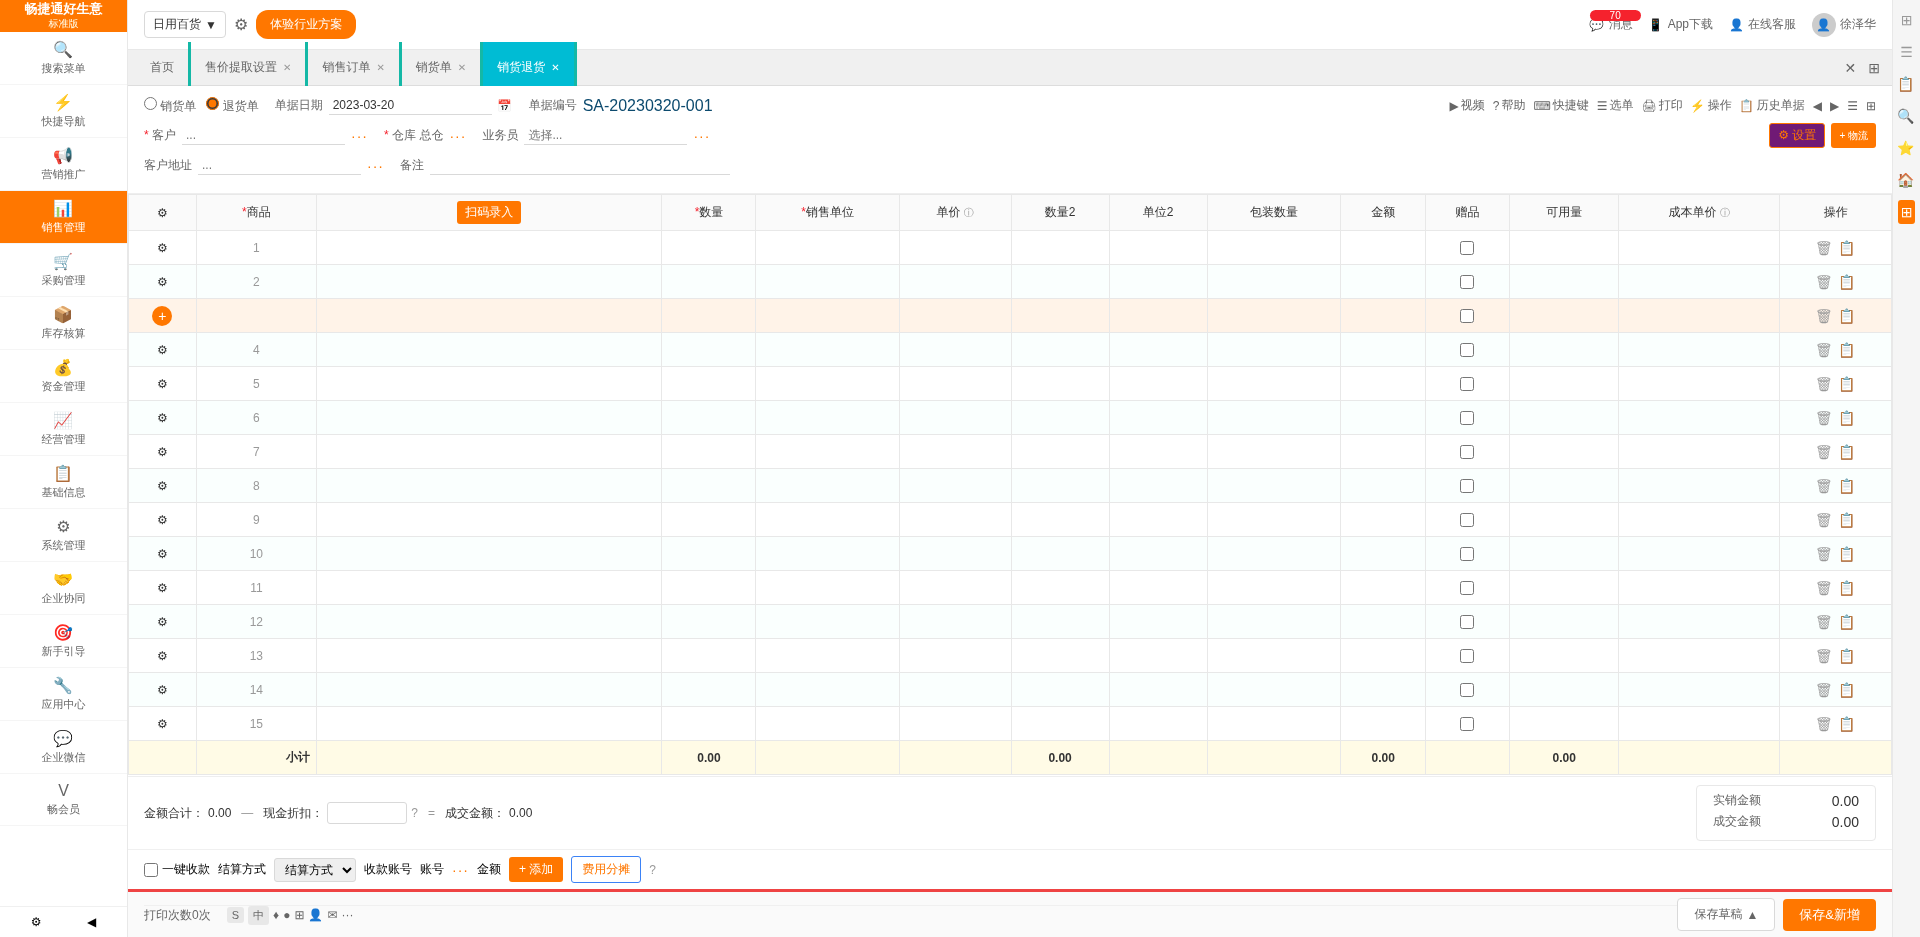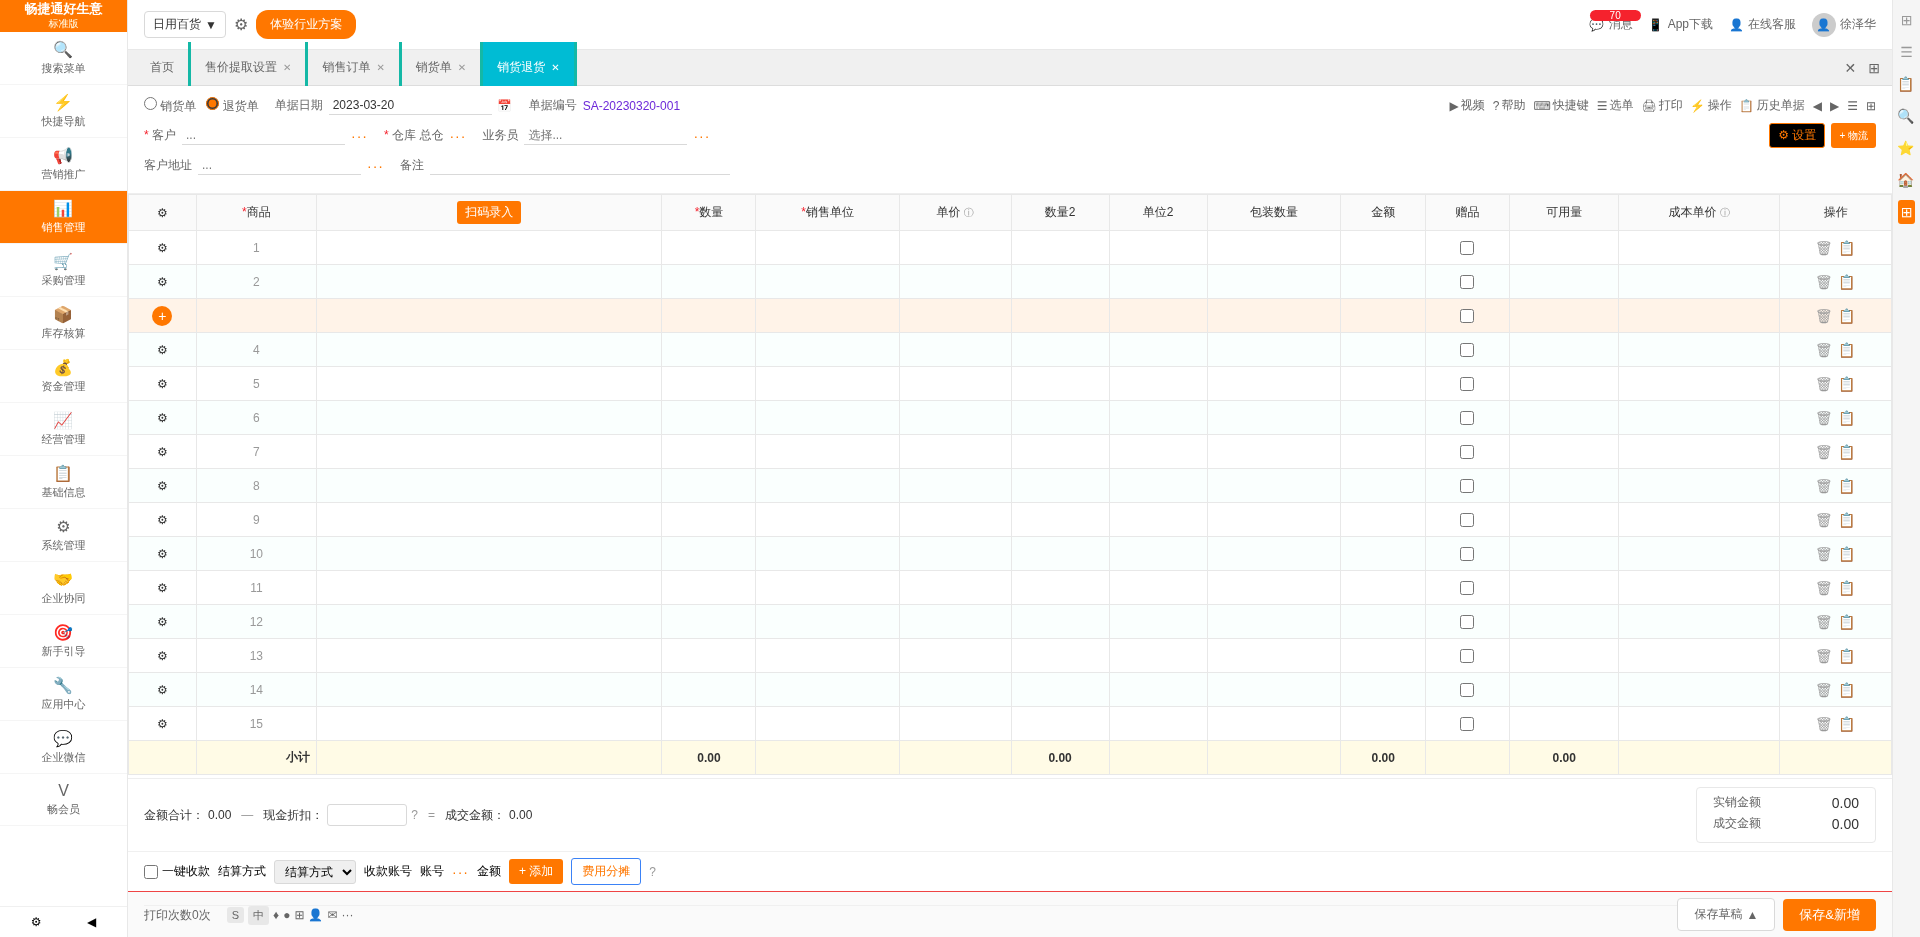--- a/index.html
+++ b/index.html
@@ -42,24 +42,24 @@
 
     
     .form-area { background: #fff; padding: 10px 16px; border-bottom: 1px solid #eee; }
     .form-row { display: flex; align-items: center; gap: 16px; margin-bottom: 8px; }
     .form-row .radio-group { display: flex; gap: 10px; align-items: center; }
     .form-row label { font-size: 12px; color: #666; }
     .form-field { display: flex; align-items: center; gap: 6px; }
     .form-field .field-label { color: #666; font-size: 12px; white-space: nowrap; }
     .form-input { border: none; border-bottom: 1px solid #d9d9d9; padding: 2px 4px; min-width: 120px; font-size: 12px; outline: none; color: #333; }
     .form-input.wide { min-width: 160px; }
-    .form-no { font-size: 12px; color: #6d28d9; }
+    .form-no { font-size: 16px; color: #0c4a6e; }
     .toolbar-right { margin-left: auto; display: flex; align-items: center; gap: 8px; color: #666; font-size: 12px; }
     .toolbar-right span { cursor: pointer; display: flex; align-items: center; gap: 2px; }
-    .setting-btn { border: 1px solid #ff7700; color: #ff7700; border-radius: 3px; padding: 3px 8px; cursor: pointer; background: #000000; font-size: 12px; }
+    .setting-btn { border: 1px solid #ff7700; color: #ff7700; border-radius: 3px; padding: 3px 8px; cursor: pointer; background: #701a75; font-size: 12px; }
     .add-btn { background: #ff7700; color: #fff; border: none; border-radius: 3px; padding: 3px 8px; cursor: pointer; font-size: 10px; }
 
     
     .table-container { flex: 1; overflow: auto; background: #fff; }
     table { width: 100%; border-collapse: collapse; font-size: 12px; }
     thead tr { background: #fafafa; }
     thead th { border: 1px solid #e8e8e8; padding: 6px 8px; text-align: center; color: #333; font-weight: normal; white-space: nowrap; position: sticky; top: 0; background: #fafafa; z-index: 1; }
     tbody tr { height: 34px; }
     tbody tr:nth-child(even) { background: #fafffe; }
     tbody tr.active-row { background: #fff3e8; }
@@ -814,21 +814,21 @@
         <span class="dot-btn">···</span>
         <span>金额</span>
         <button class="pay-btn">
           <span>+</span>
           <span>添加</span>
         </button>
         <button class="fee-btn">费用分摊</button>
         <span class="help-icon">?</span>
       </div>
 
-      <div style="display:flex;align-items:center;padding:6px 16px;background:#fafafa;border-top:1px solid #ef4444;">
+      <div style="display:flex;align-items:center;padding:6px 16px;background:#fafafa;border-top:3px solid #ef4444;">
         <div class="bottom-status" style="padding:0;flex:1;">
           <span>打印次数0次</span>
           <span style="display:flex;gap:4px;align-items:center;">
             <span style="background:#e8e8e8;border-radius:3px;padding:2px 5px;font-size:11px;">S</span>
             <span style="background:#e8e8e8;border-radius:3px;padding:2px 5px;font-size:11px;">中</span>
             <span>♦</span>
             <span>●</span>
             <span>⊞</span>
             <span>👤</span>
             <span>✉</span>

